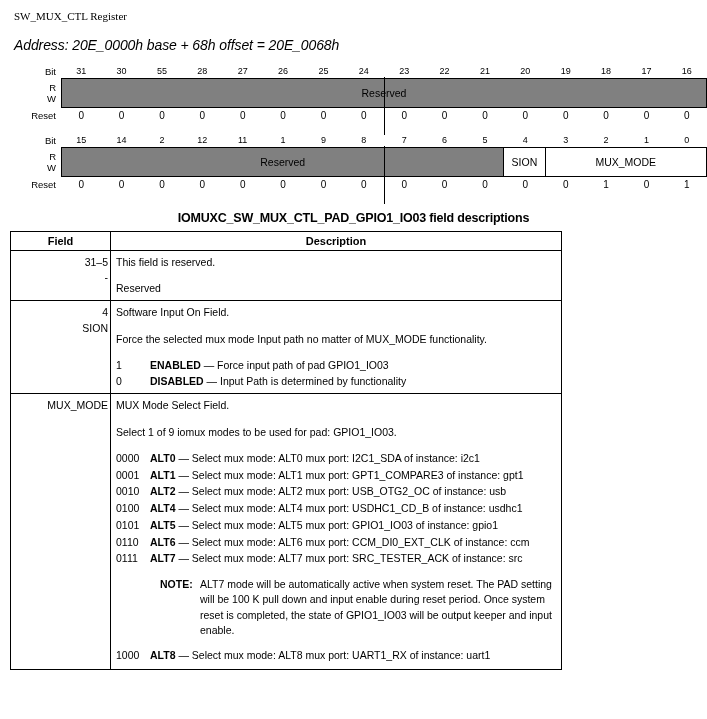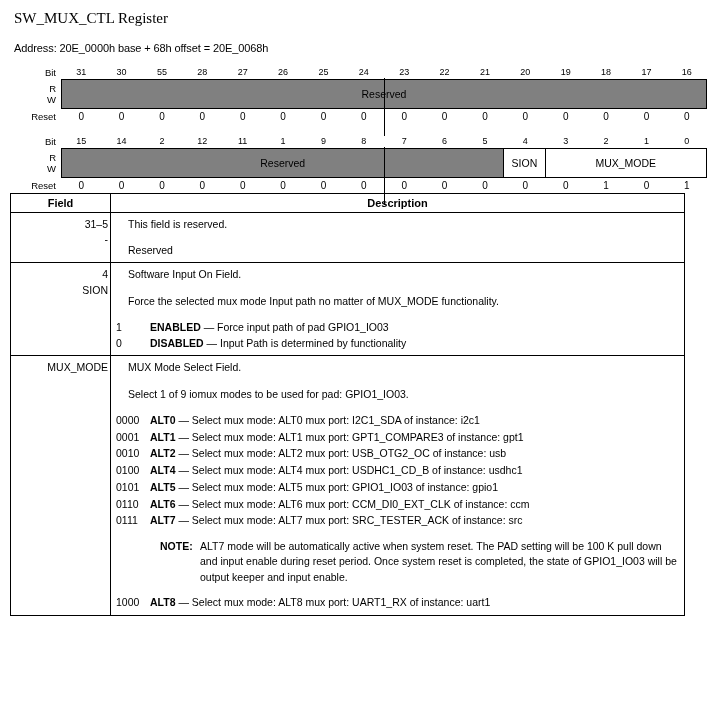--- a/index.html
+++ b/index.html
@@ -8,23 +8,23 @@
     font-family:"Liberation Sans", sans-serif;
     color:#000000;overflow:hidden;
   }
   .page{position:relative;width:707px;height:719px;}
 
   
   .h-wrap{display:flex;padding:12px 14px 0 14px;}
   .h-num{font-size:17.5px;font-weight:bold;width:86px;flex:0 0 86px;letter-spacing:-0.2px;}
   .subtitle{
     font-family:"Liberation Serif", serif;
-    font-size:15px;padding:10px 0 0 14px;
-  }
-  .address{font-size:11px;padding:15px 0 0 14px;letter-spacing:-0.1px;}
+    font-size:11px;padding:10px 0 0 14px;
+  }
+  .address{font-size:14px;padding:15px 0 0 14px;letter-spacing:-0.1px;font-style:italic;}
 
   
   .regblock{position:relative;margin-top:12px;padding-left:20px;}
   .regrow{display:flex;align-items:stretch;}
   .rlabels{
     width:41px;flex:0 0 41px;text-align:right;padding-right:5px;
     font-size:9.5px;box-sizing:border-box;
   }
   .rl-bit{height:13px;line-height:13px;}
   .rl-rw{height:30px;display:flex;flex-direction:column;justify-content:center;}
@@ -51,35 +51,35 @@
     position:absolute;left:50%;top:-1px;width:1.3px;height:58px;
     background:#000;z-index:5;
   }
 
   
   .tbl-title{
     text-align:center;font-size:12.5px;font-weight:bold;
     margin:19px 0 6px 0;letter-spacing:-0.2px;
   }
   table.fd{
-    border-collapse:collapse;width:675px;margin-left:10px;
+    border-collapse:collapse;width:552px;margin-left:10px;
     table-layout:fixed;
   }
   table.fd th,table.fd td{
     border:1px solid #000;vertical-align:top;
   }
   table.fd th{
     font-size:11px;font-weight:bold;text-align:center;padding:3px 0;
   }
   .c-field{width:100px;}
   td.fld{
     text-align:right;font-size:10.5px;padding:4px 2px;line-height:1.45;
   }
   td.desc{font-size:10.5px;padding:4px 5px;line-height:1.45;}
-  .desc p{margin:0 0 11px 12px;}
+  .desc p{margin:0 0 11px 0;}
   .desc p.last{margin-bottom:0;}
   .enum{display:flex;margin:0;line-height:1.5;}
   .enum .code{flex:0 0 34px;}
   .enum .body{flex:1 1 auto;}
   .enum .body b{font-weight:bold;}
   .mlist .enum{margin-bottom:1px;align-items:flex-end;}
   .note{display:flex;margin:10px 0 10px 44px;line-height:1.45;}
   .note .nlab{flex:0 0 40px;font-weight:bold;}
   .note .nbody{flex:1 1 auto;}
 </style>
@@ -201,20 +201,21 @@
             <div>0</div>
             <div>1</div>
             <div>0</div>
             <div>1</div>
           </div>
       </div>
     </div>
 
   </div>
 
+  <div class="tbl-title">IOMUXC_SW_MUX_CTL_PAD_GPIO1_IO03 field descriptions</div>
 
   <table class="fd">
     <colgroup>
         <col class="c-field">
         <col>
       </colgroup>
     <thead>
       <tr>
         <th>Field</th>
         <th>Description</th>

